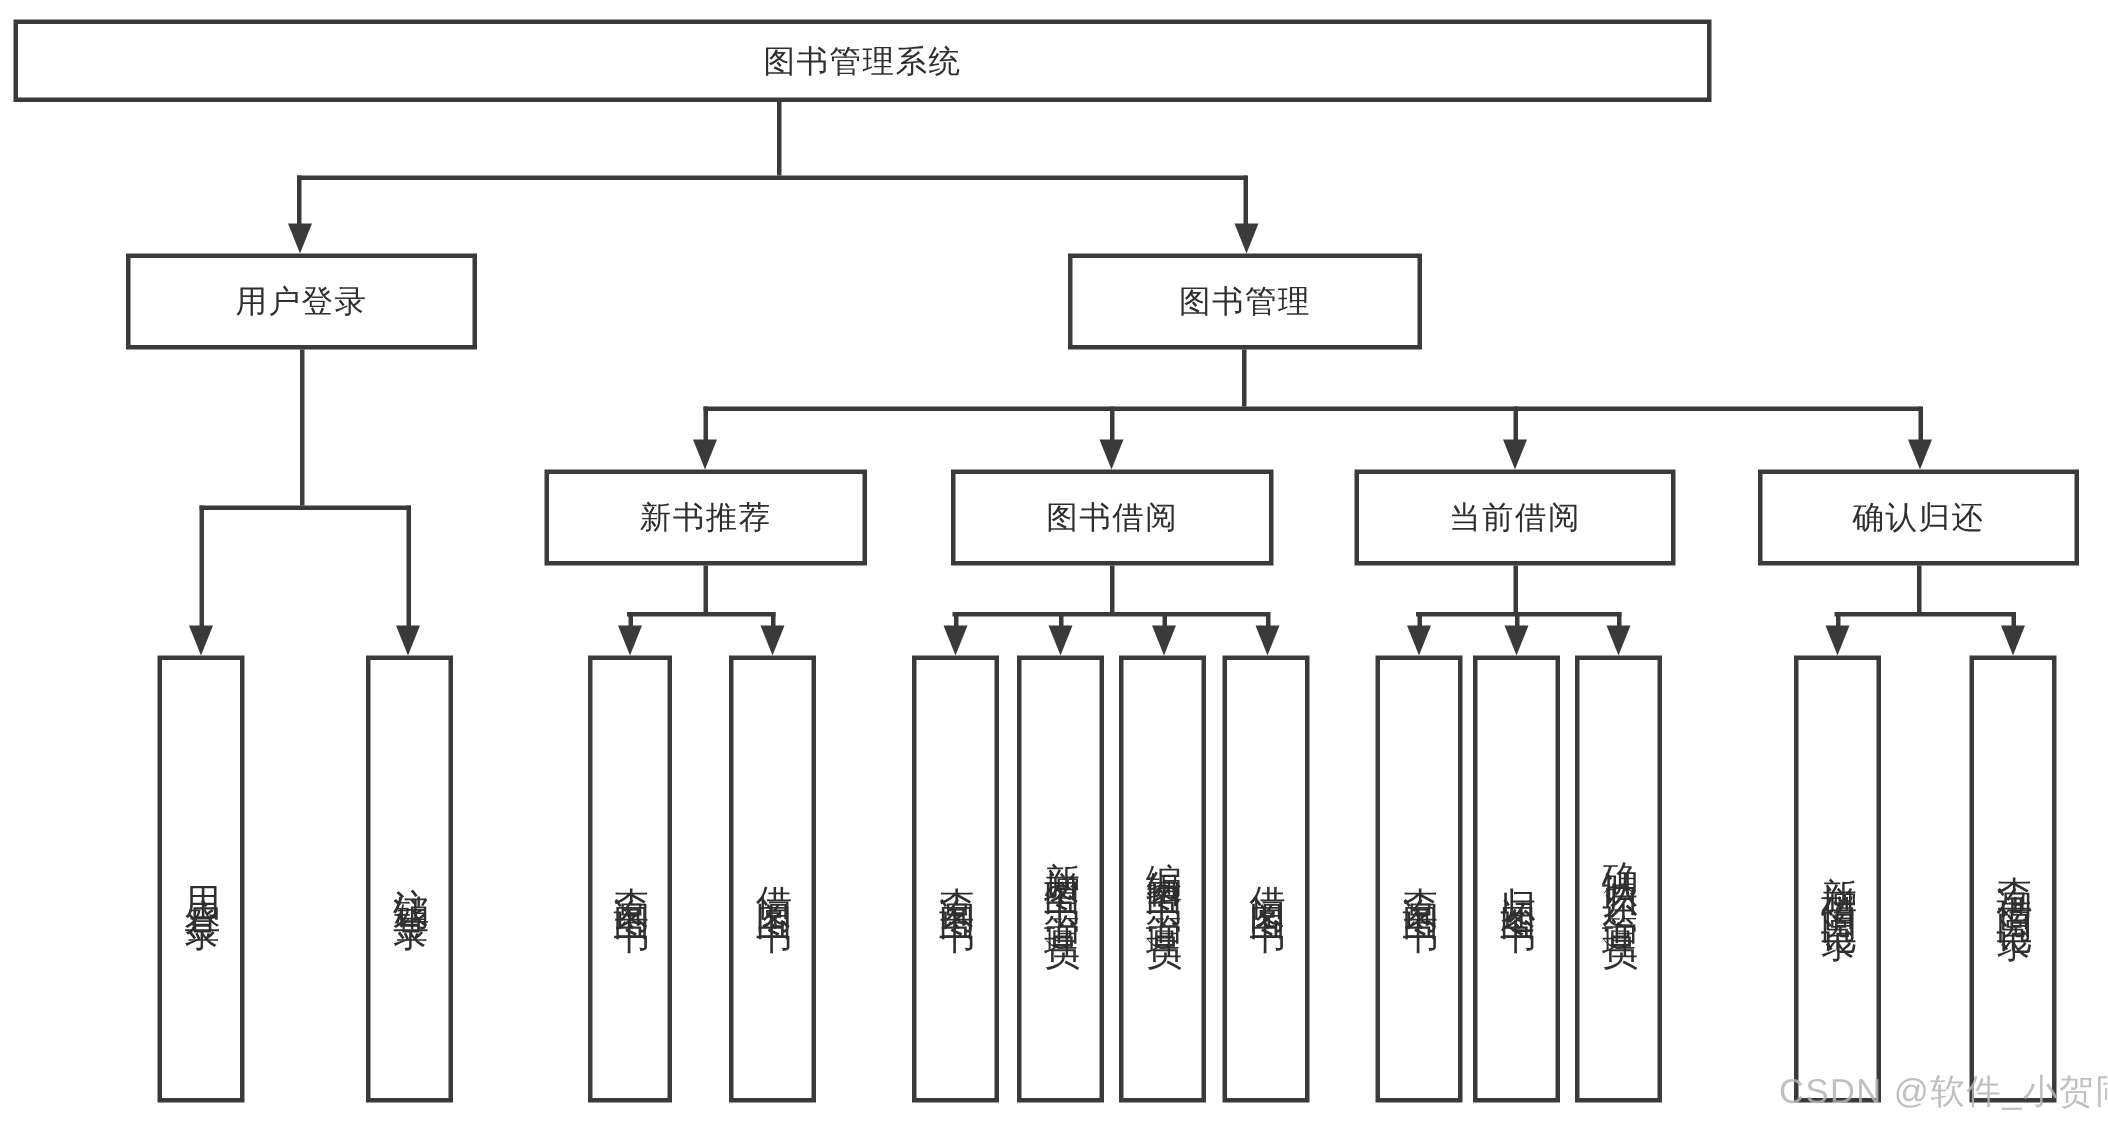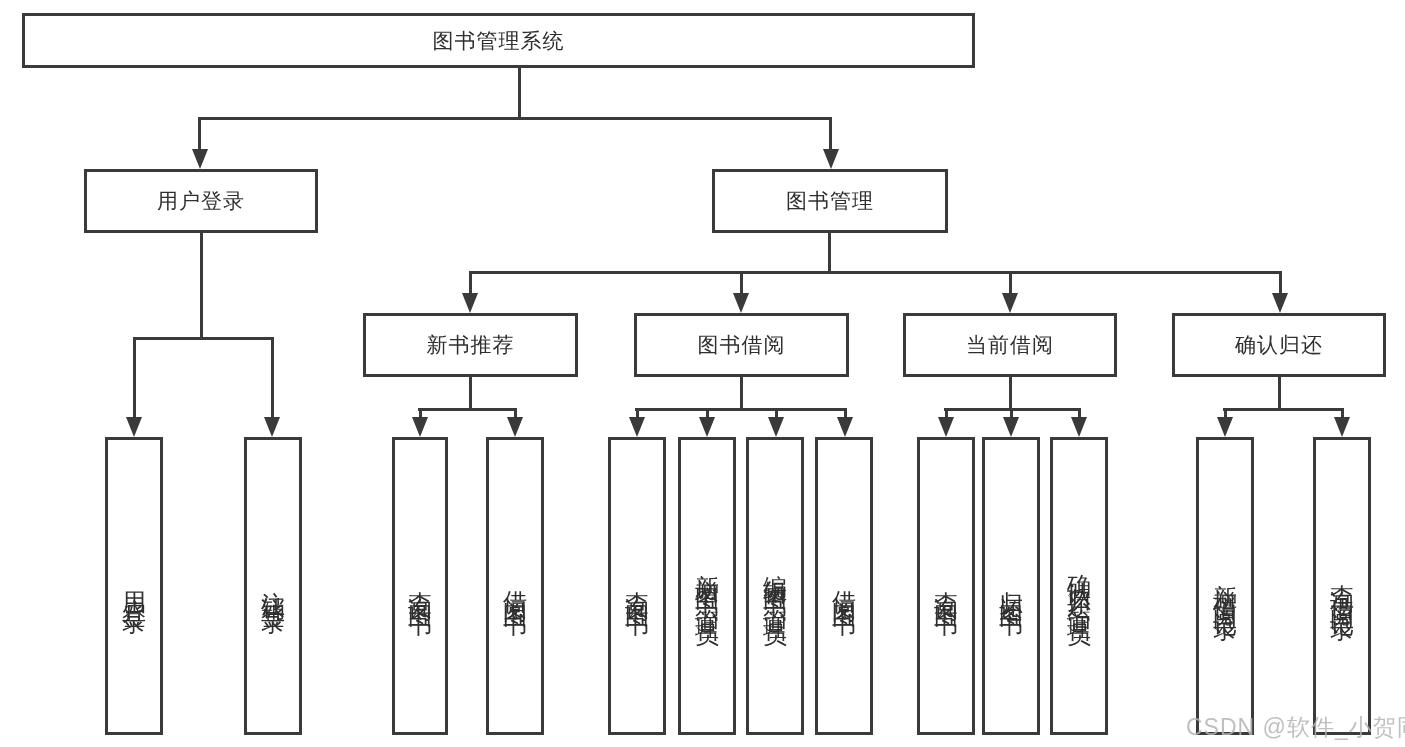--- a/index.html
+++ b/index.html
@@ -55,21 +55,21 @@
     opacity: 0.85;
     white-space: nowrap;
     z-index: 5;
   }
 </style>
 </head>
 <body>
 
 <div class="canvas">
 
-  <div class="node h" style="left:22px;top:13px;width:953px;height:55px">图书管理系统</div>
+  <div class="node h" style="left:9px;top:13px;width:1132px;height:55px">图书管理系统</div>
 
   <div class="node h" style="left:84px;top:169px;width:234px;height:64px">用户登录</div>
 
   <div class="node h" style="left:363px;top:313px;width:215px;height:64px">新书推荐</div>
 
   <div class="node h" style="left:712px;top:169px;width:236px;height:64px">图书管理</div>
 
   <div class="node h" style="left:903px;top:313px;width:214px;height:64px">当前借阅</div>
 
   <div class="node h" style="left:634px;top:313px;width:215px;height:64px">图书借阅</div>

